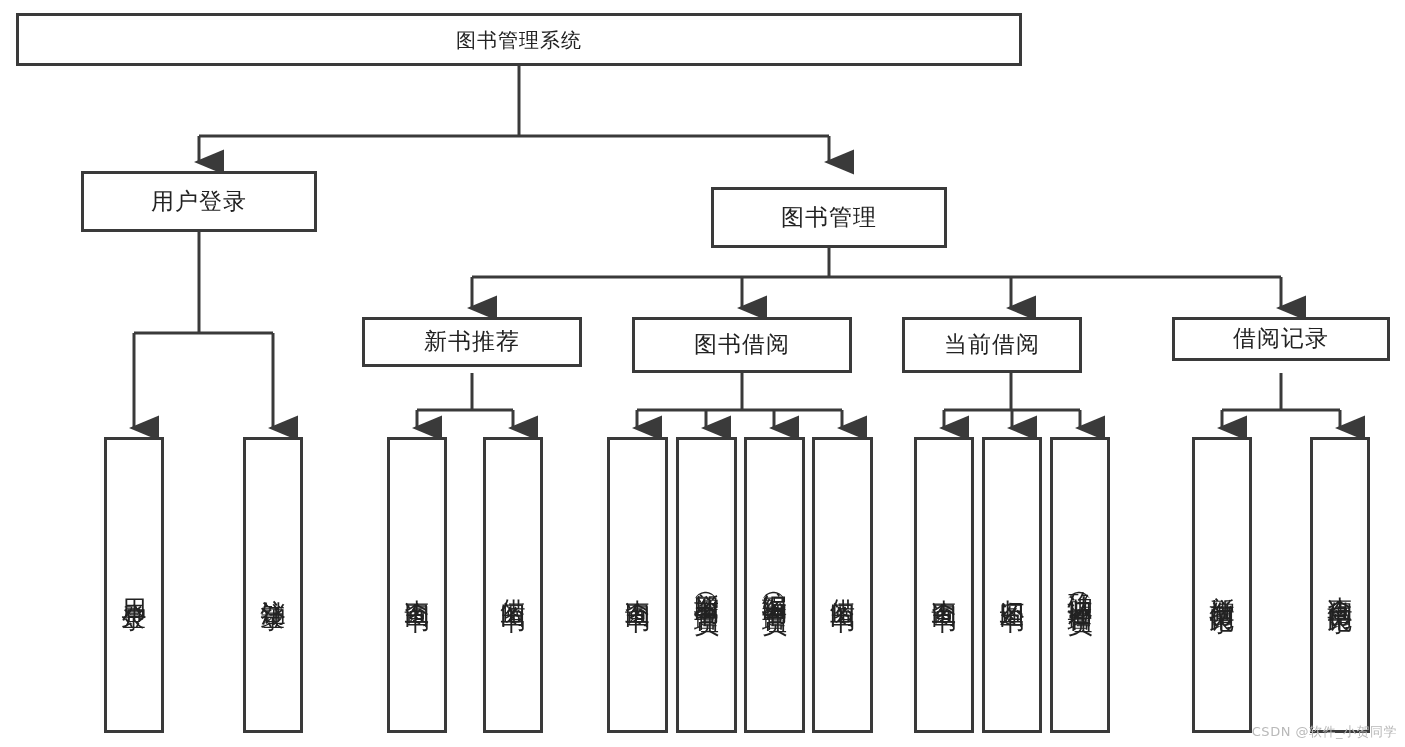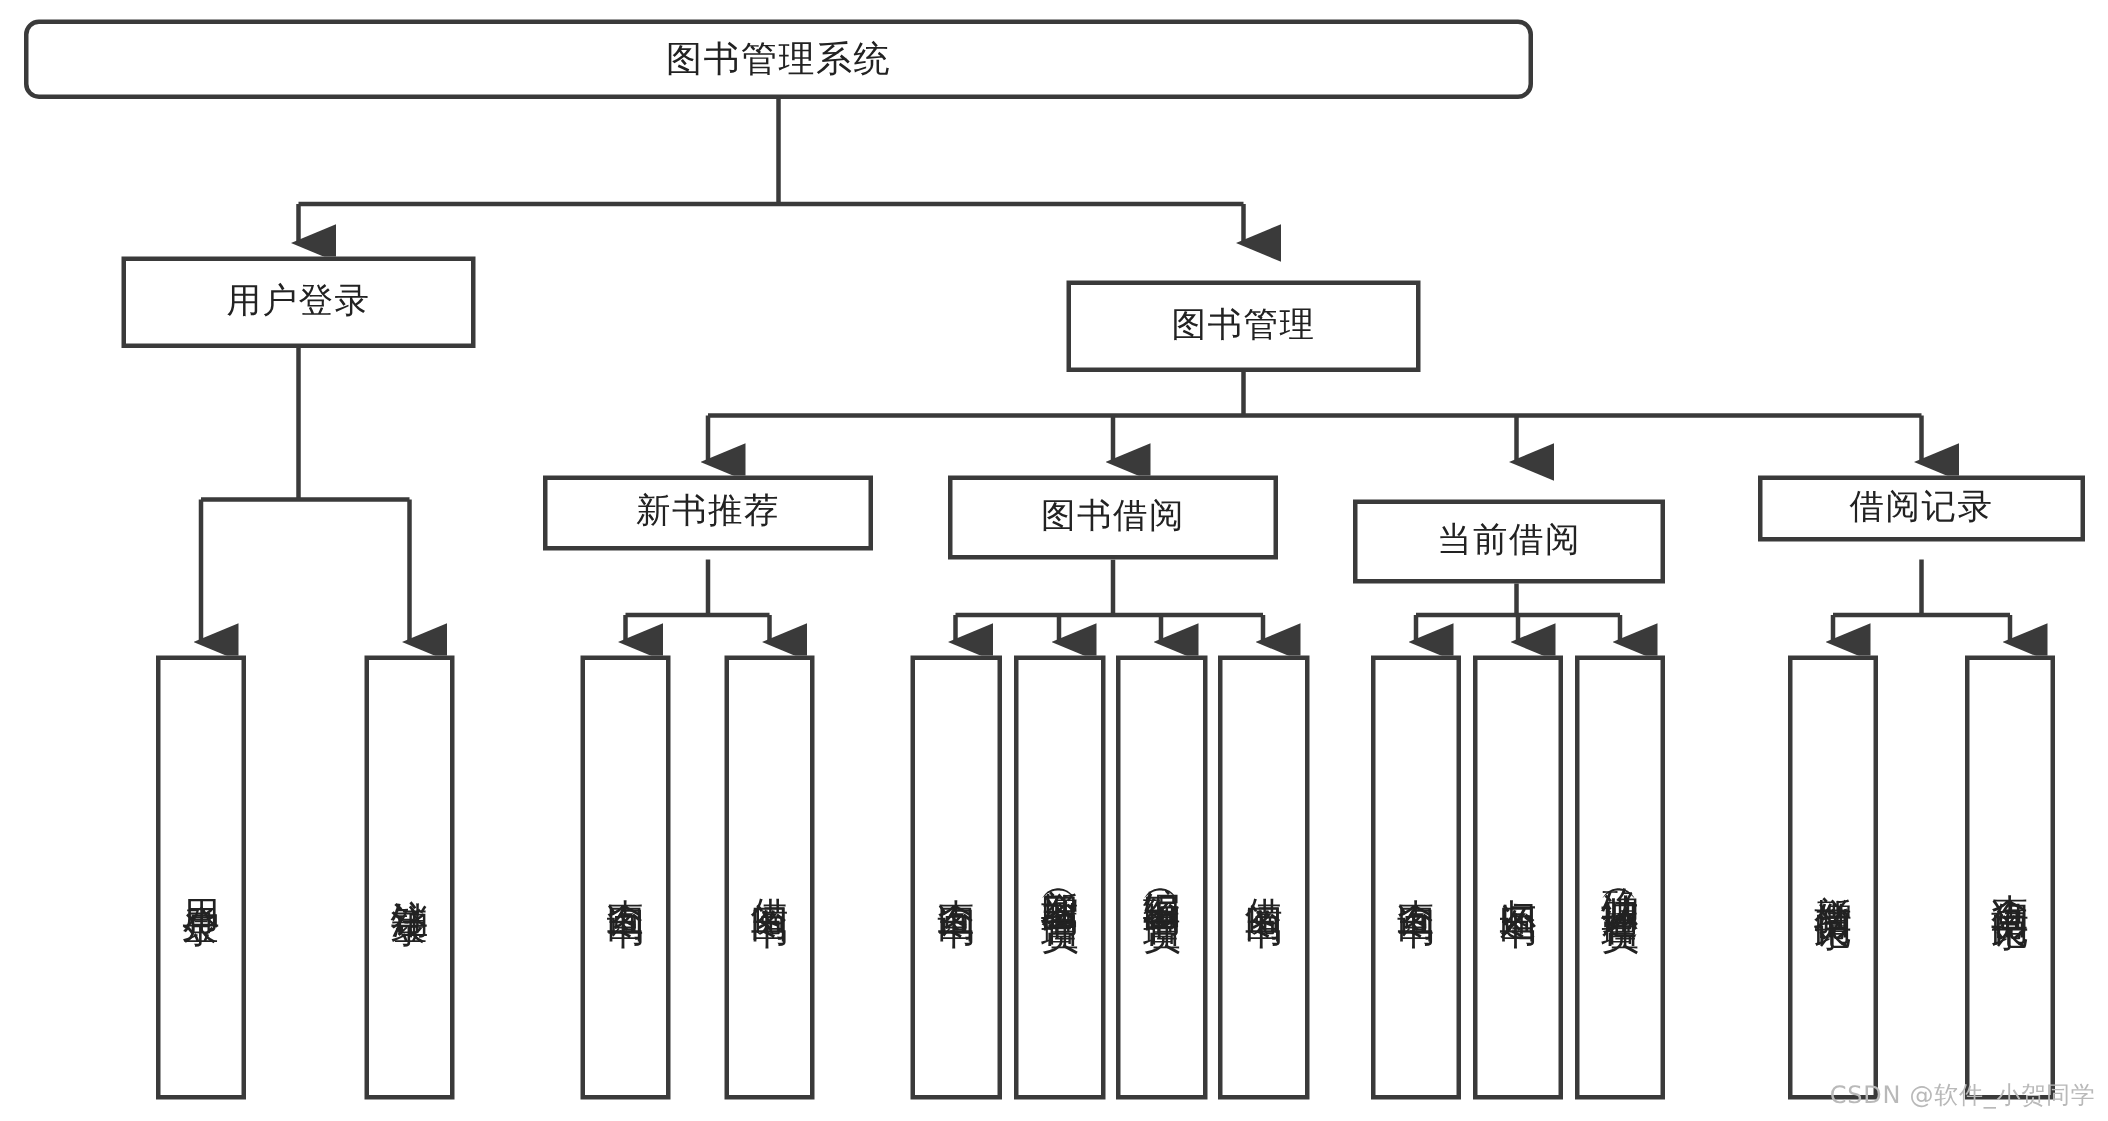--- a/index.html
+++ b/index.html
@@ -26,22 +26,21 @@
     align-items: center;
     justify-content: center;
     color: #222222;
   }
   .node.h-text {
     font-size: 23px;
     letter-spacing: 1px;
     line-height: 1.2;
   }
   .node.root {
-    font-size: 24px;
-    border-radius: 10px;
+    font-size: 20px;
   }
   .leaf {
     position: absolute;
     box-sizing: border-box;
     border: 3px solid #3a3a3a;
     background: #ffffff;
     display: flex;
     align-items: center;
     justify-content: center;
     overflow: hidden;
@@ -61,21 +60,21 @@
     left: 0;
     top: 0;
     width: 1405px;
     height: 747px;
     pointer-events: none;
   }
   .watermark {
     position: absolute;
     right: 8px;
     bottom: 6px;
-    font-size: 16px;
+    font-size: 13px;
     color: #b9b9b9;
     letter-spacing: 0.5px;
     white-space: nowrap;
   }
 </style>
 </head>
 <body>
 
 <div id="canvas">
 
@@ -132,21 +131,21 @@
     </g>
   </svg>
 
   <div class="node h-text root" style="left:16px; top:13px; width:1006px; height:53px;">图书管理系统</div>
 
   <div class="node h-text" style="left:81px; top:171px; width:236px; height:61px;">用户登录</div>
   <div class="node h-text" style="left:711px; top:187px; width:236px; height:61px;">图书管理</div>
 
   <div class="node h-text" style="left:362px; top:317px; width:220px; height:50px;">新书推荐</div>
   <div class="node h-text" style="left:632px; top:317px; width:220px; height:56px;">图书借阅</div>
-  <div class="node h-text" style="left:902px; top:317px; width:208px; height:56px;margin-top:16px;">当前借阅</div>
+  <div class="node h-text" style="left:902px; top:317px; width:180px; height:56px;">当前借阅</div>
   <div class="node h-text" style="left:1172px; top:317px; width:218px; height:44px;">借阅记录</div>
 
   <div class="leaf" style="left:104px; top:437px; width:60px; height:296px;">
     <span class="vtext">用户登录</span>
   </div>
   <div class="leaf" style="left:243px; top:437px; width:60px; height:296px;">
     <span class="vtext">注销登录</span>
   </div>
 
   <div class="leaf" style="left:387px; top:437px; width:60px; height:296px;">

